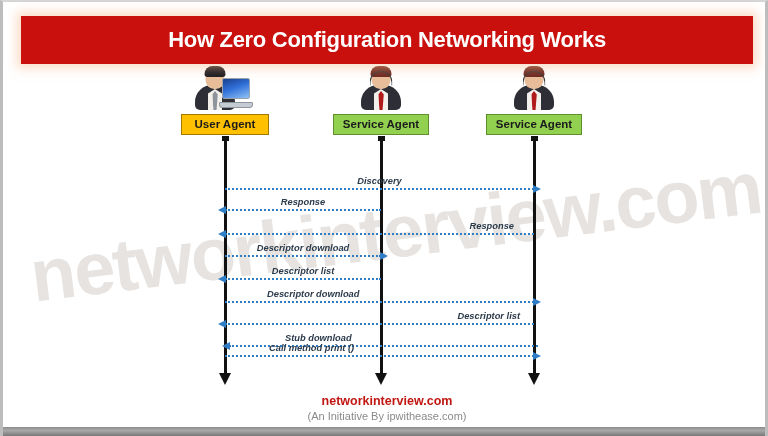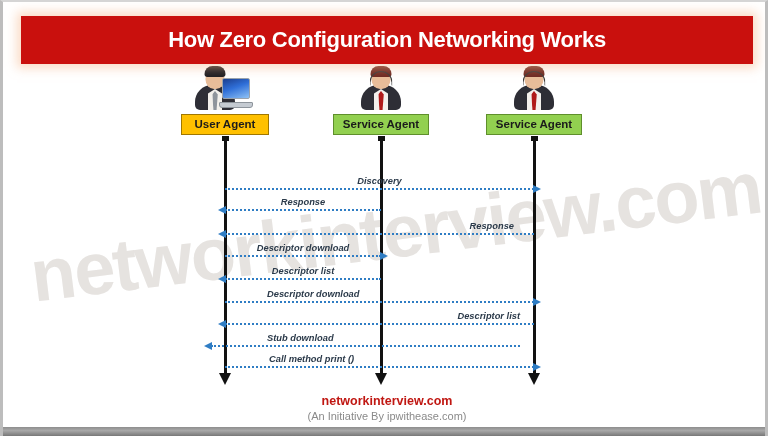--- a/index.html
+++ b/index.html
@@ -410,27 +410,27 @@
         <div class="arrow-head arrow-right"></div>
       <div class="msg-label label-left" style="left:42px;">Descriptor download</div>
     </div>
 
     <div class="msg" style="left:222px;top:259px;width:309px;">
       <div class="msg-line"></div>
         <div class="arrow-head arrow-left"></div>
       <div class="msg-label label-right" style="right:14px;">Descriptor list</div>
     </div>
 
-    <div class="msg" style="left:208px;top:281px;width:309px;">
+    <div class="msg" style="left:226px;top:281px;width:309px;">
       <div class="msg-line"></div>
         <div class="arrow-head arrow-left"></div>
       <div class="msg-label label-left" style="left:56px;">Stub download</div>
     </div>
 
-    <div class="msg" style="left:222px;top:302px;width:309px;">
+    <div class="msg" style="left:222px;top:291px;width:309px;">
       <div class="msg-line"></div>
         <div class="arrow-head arrow-right"></div>
       <div class="msg-label label-left" style="left:44px;">Call method print ()</div>
     </div>
 
   </div>
 
   <div id="footer">
     <div id="footer-brand">networkinterview.com</div>
     <div id="footer-sub">(An Initiative By ipwithease.com)</div>

